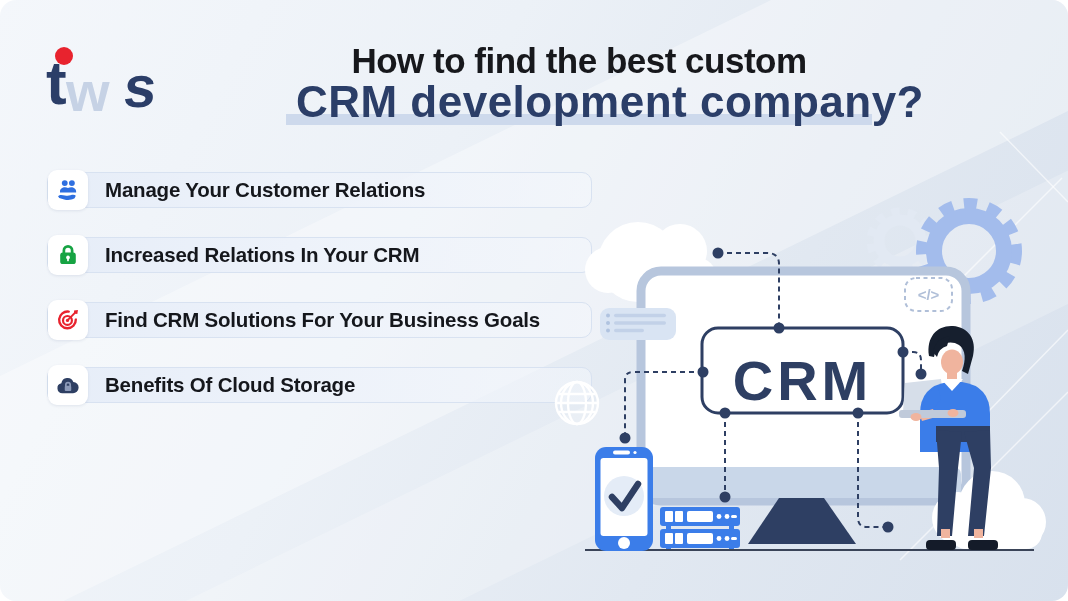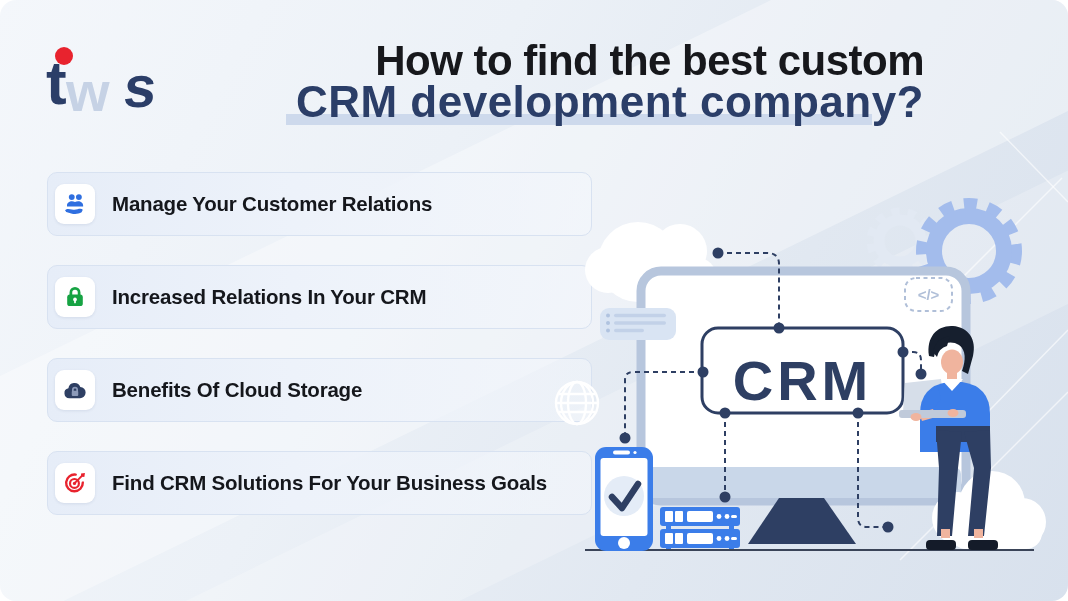--- a/index.html
+++ b/index.html
@@ -16,29 +16,29 @@
   
   .logo{position:absolute;left:44px;top:36px;width:150px;height:104px;}
   .logo .dot{position:absolute;left:11px;top:11px;width:18px;height:18px;border-radius:50%;background:#e8232e;}
   .logo span{position:absolute;font-weight:900;line-height:1;}
   .logo .lt-t{left:2px;top:16px;font-size:62px;color:#2b3e68;z-index:2;}
   .logo .lt-w{left:22px;top:28px;font-size:56px;color:#c6d2e5;z-index:1;letter-spacing:-4px;}
   .logo .lt-s{left:80px;top:22px;font-size:58px;color:#2b3e68;z-index:3;transform:skewX(-6deg);}
 
   
   .title{position:absolute;left:234px;top:40px;width:690px;text-align:center;font-weight:700;}
-  .title .l1{font-size:42px;color:#17181c;letter-spacing:-0.5px;line-height:42px;text-align:right;}
+  .title .l1{font-size:35px;color:#17181c;letter-spacing:-0.5px;line-height:42px;}
   .title .l2{position:relative;z-index:1;font-size:44px;color:#2b3e68;letter-spacing:0.5px;line-height:40px;text-align:right;}
   .title .bar{position:absolute;left:52px;top:74px;width:586px;height:11px;background:#cdd9ec;z-index:0;}
 
   
   .rows{position:absolute;left:47px;top:172px;}
   .row{
-    display:flex;align-items:center;width:545px;height:64px;margin-bottom:29px;
-    border-radius:10px;border:1px solid #d8e2f1;padding-left:7px;
+    display:flex;align-items:center;width:545px;height:36px;margin-bottom:29px;
+    border-radius:10px;border:1px solid #d8e2f1;padding-left:0;
     background:linear-gradient(90deg,#e6edf8 0%,#edf2fa 45%,rgba(244,247,252,0.5) 100%);
   }
   .tile{width:40px;height:40px;border-radius:9px;background:#ffffff;display:flex;align-items:center;justify-content:center;box-shadow:0 1px 3px rgba(40,60,110,0.10);flex:0 0 auto;}
   .tile svg{width:26px;height:26px;display:block;}
   .row .label{margin-left:17px;font-weight:700;font-size:20.5px;color:#15171c;letter-spacing:-0.2px;white-space:nowrap;}
   .ic-blue{color:#2f6fe0;} .ic-orange{color:#e8542f;} .ic-green{color:#16a343;} .ic-navy{color:#2e3f63;} .ic-red{color:#e8232e;}
 
   .illu{position:absolute;left:0;top:0;width:1068px;height:601px;pointer-events:none;}
 </style>
 </head>
@@ -83,40 +83,40 @@
           <rect x="4.8" y="9.8" width="14.4" height="10.6" rx="2.4" fill="currentColor"></rect>
           <circle cx="12" cy="14.2" r="1.7" fill="#ffffff"></circle>
           <rect x="11.2" y="14.6" width="1.6" height="3.2" rx="0.8" fill="#ffffff"></rect>
         </svg>
       </div>
       <span class="label">Increased Relations In Your CRM</span>
     </div>
 
     <div class="row">
       <div class="tile">
-        <svg class="ic-navy" viewBox="0 0 24 24">
-          <path d="M6.8 19.5a4.6 4.6 0 0 1-.9-9.1 5.7 5.7 0 0 1 11-1.2 4.4 4.4 0 0 1-.5 10.3z" fill="currentColor"></path>
-          <path d="M10 13.2v-1.4a2 2 0 0 1 4 0v1.4" fill="none" stroke="#8c9ab9" stroke-width="1.6"></path>
-          <rect x="9" y="12.8" width="6" height="4.8" rx="1" fill="#8c9ab9"></rect>
-        </svg>
-      </div>
-      <span class="label">Benefits Of Cloud Storage</span>
-    </div>
-
-    <div class="row">
-      <div class="tile">
         <svg class="ic-red" viewBox="0 0 24 24">
           <path d="M19.2 11.6a7.7 7.7 0 1 1-6.5-7.3" fill="none" stroke="currentColor" stroke-width="2.2" stroke-linecap="round"></path>
           <circle cx="11.5" cy="12.4" r="4.1" fill="none" stroke="currentColor" stroke-width="2"></circle>
           <circle cx="11.5" cy="12.4" r="1.5" fill="currentColor"></circle>
           <path d="M11.5 12.4 18.6 5.2" stroke="currentColor" stroke-width="1.8"></path>
           <path d="M17.6 3.2l3.6-.4-.6 3.6-3-.4z" fill="currentColor"></path>
         </svg>
       </div>
       <span class="label">Find CRM Solutions For Your Business Goals</span>
+    </div>
+
+    <div class="row">
+      <div class="tile">
+        <svg class="ic-navy" viewBox="0 0 24 24">
+          <path d="M6.8 19.5a4.6 4.6 0 0 1-.9-9.1 5.7 5.7 0 0 1 11-1.2 4.4 4.4 0 0 1-.5 10.3z" fill="currentColor"></path>
+          <path d="M10 13.2v-1.4a2 2 0 0 1 4 0v1.4" fill="none" stroke="#8c9ab9" stroke-width="1.6"></path>
+          <rect x="9" y="12.8" width="6" height="4.8" rx="1" fill="#8c9ab9"></rect>
+        </svg>
+      </div>
+      <span class="label">Benefits Of Cloud Storage</span>
     </div>
   </div>
 
   <svg class="illu" viewBox="0 0 1068 601">
 
     <g stroke="rgba(255,255,255,0.6)" stroke-width="1.5">
       <path d="M920,320 L1062,178"></path>
         <path d="M1000,132 L1068,202"></path>
       <path d="M900,560 L1068,392"></path>
         <path d="M1068,330 L980,420"></path>

